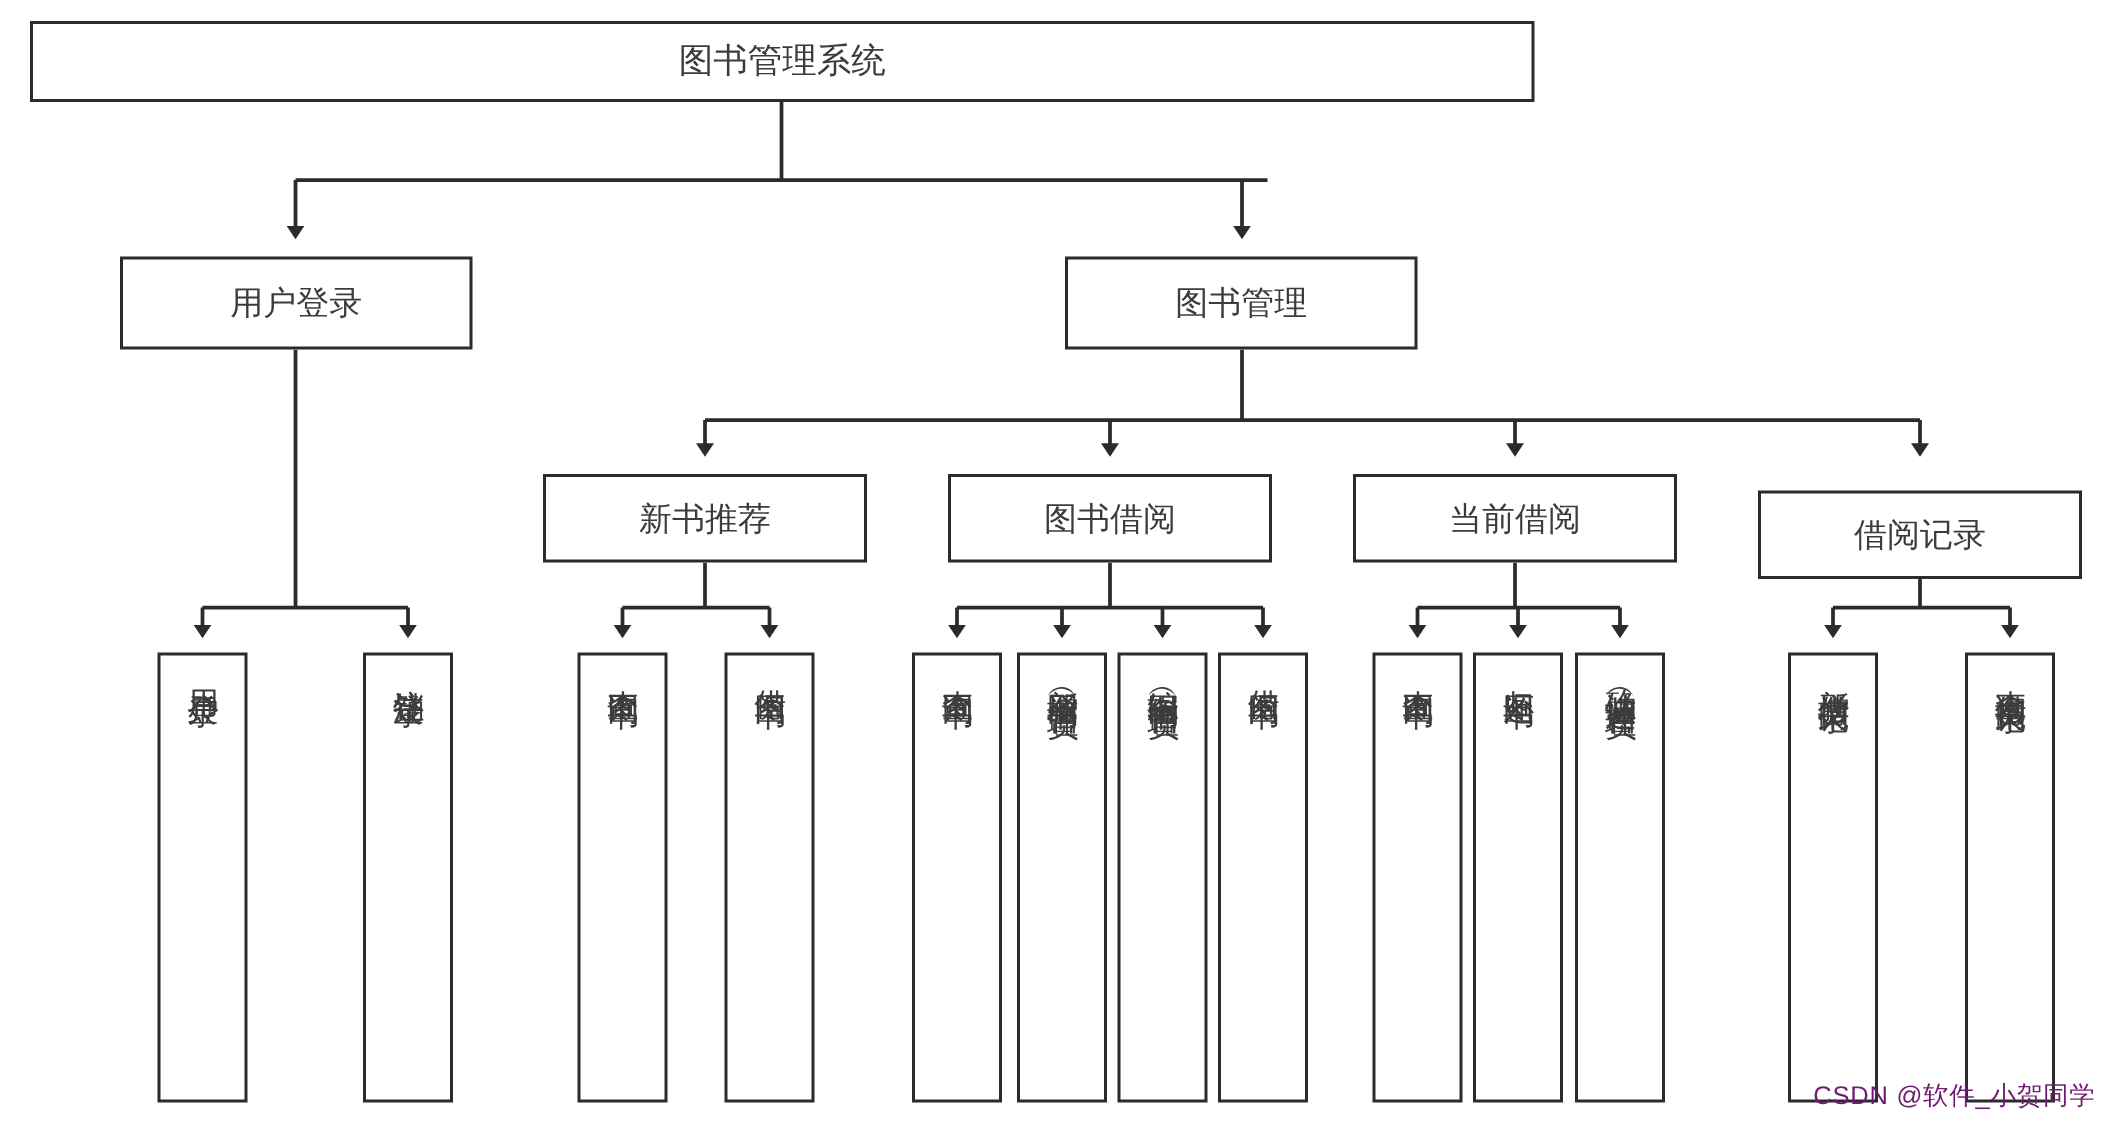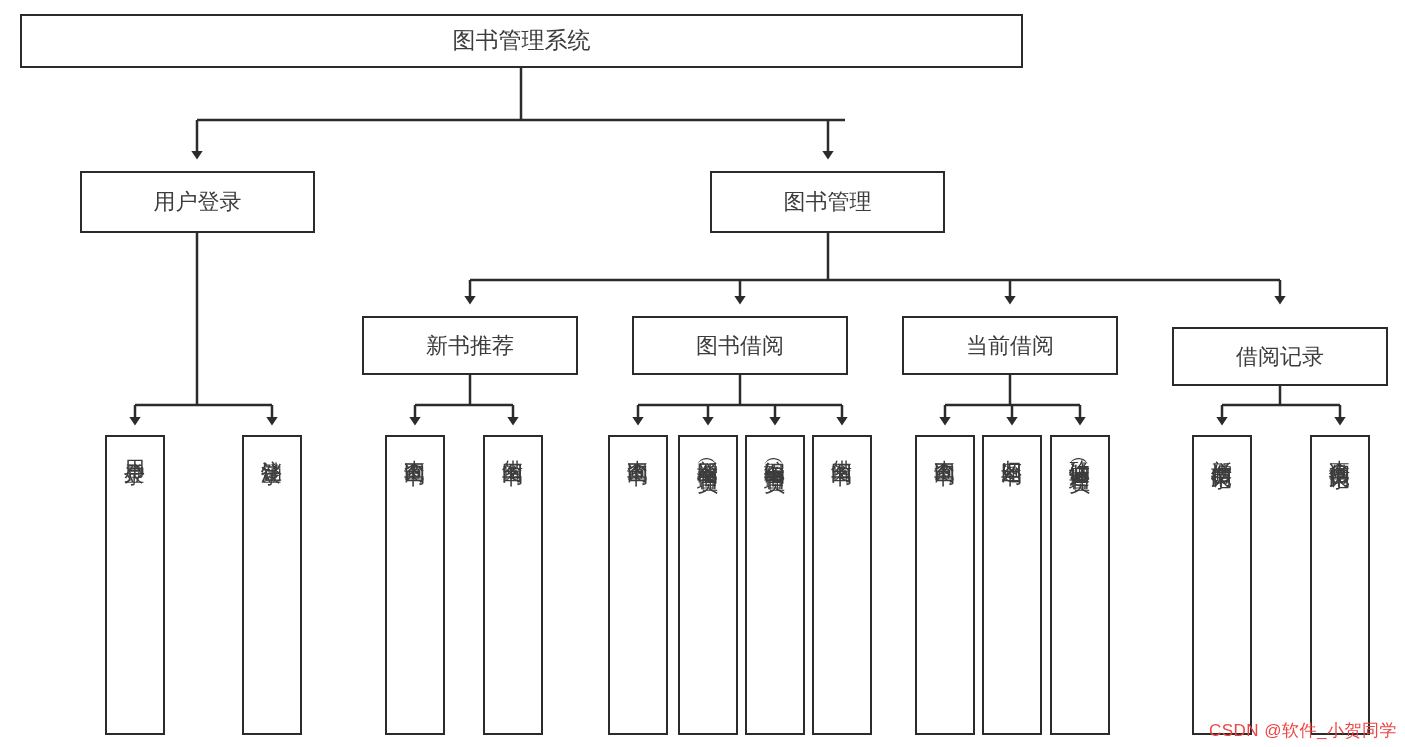--- a/index.html
+++ b/index.html
@@ -60,21 +60,21 @@
     text-orientation: upright;
     letter-spacing: 2px;
     line-height: 1;
     margin: 0 auto;
   }
   #watermark {
     position: absolute;
     right: 8px;
     bottom: 5px;
     font-size: 17px;
-    color: #ef4444;
+    color: #701a75;
     letter-spacing: 0.5px;
     white-space: nowrap;
     user-select: none;
   }
 </style>
 </head>
 <body>
 
 <div id="diagram-root">
 

